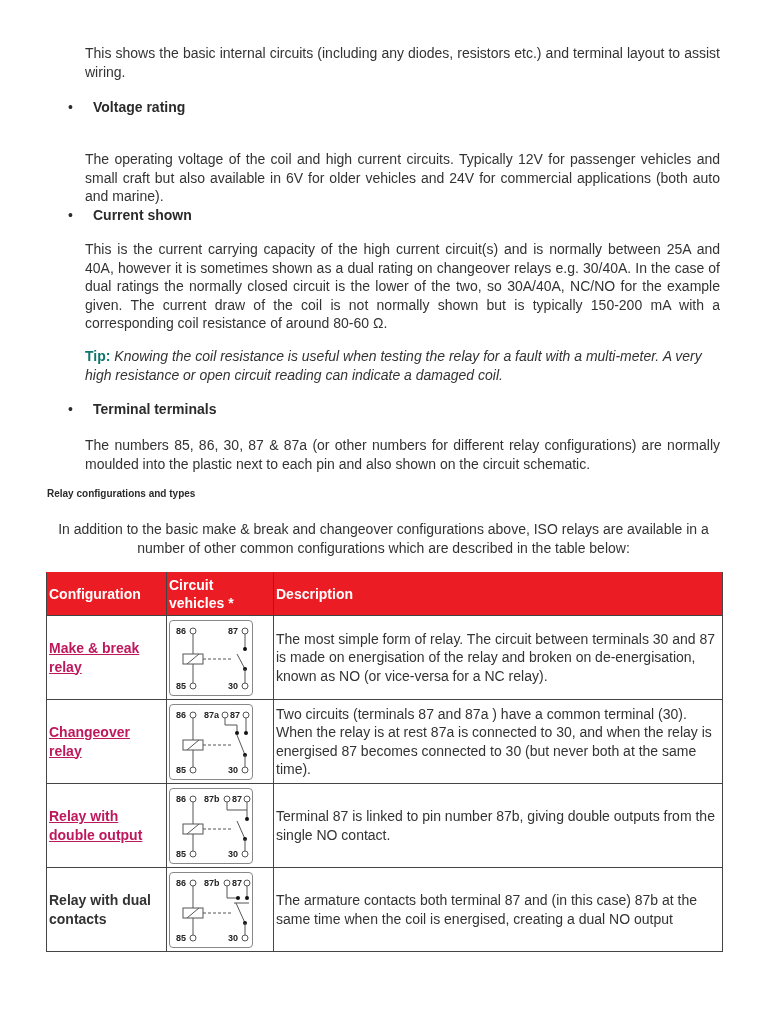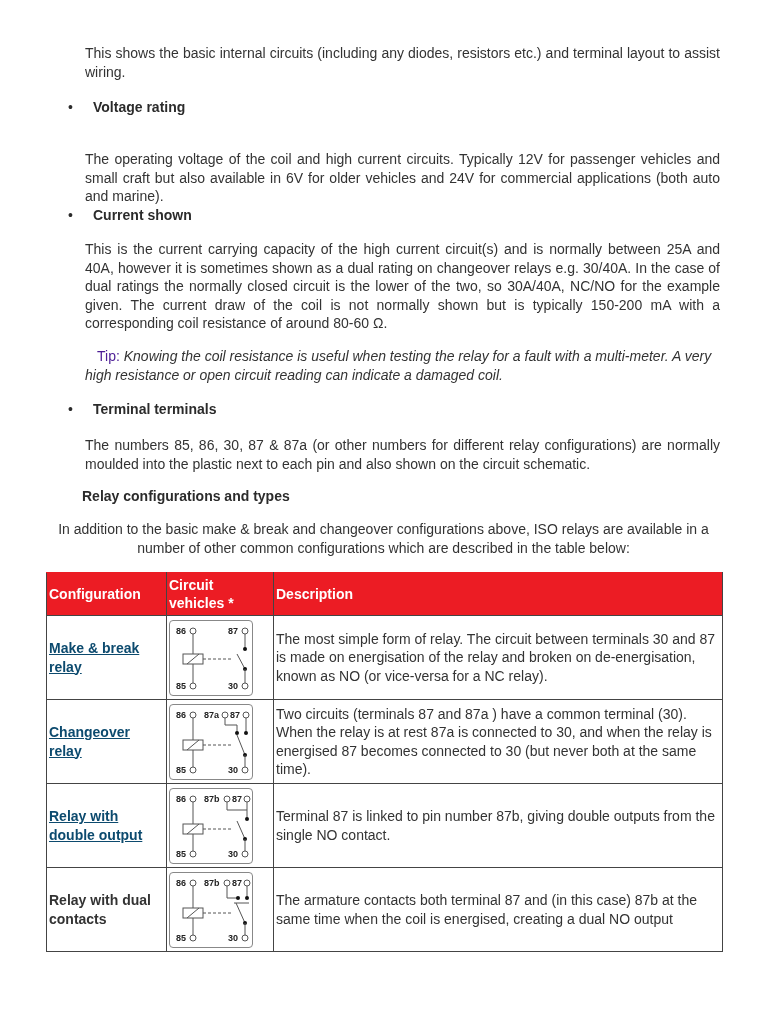--- a/index.html
+++ b/index.html
@@ -8,39 +8,39 @@
     font-family: "Liberation Sans", sans-serif; color: #333333;
   }
   .p {
     position: absolute; font-size: 14px; line-height: 18.5px; margin: 0;
     text-align: justify;
   }
   .indent { left: 85px; width: 635px; }
   .full { left: 47px; width: 673px; }
   .bullet-row { position: absolute; left: 68px; font-size: 14px; line-height: 18px; font-weight: bold; color: #2b2b2b; }
   .bullet-row .dot { display: inline-block; width: 25px; font-weight: normal; }
-  .heading { position: absolute; left: 47px; font-size: 14px; font-weight: bold; color: #2b2b2b; margin-left: 35px; }
-  .tip-label { color: #4c1d95; font-weight: normal; font-style: normal; margin-left: 12px; }
+  .heading { position: absolute; left: 47px; font-size: 10px; font-weight: bold; color: #2b2b2b; }
+  .tip-label { color: #0f766e; font-weight: bold; font-style: normal; }
   .tip-text { font-style: italic; text-align: right; }
 
   table.cfg {
     position: absolute; left: 46px; top: 572px; width: 676px;
     border-collapse: collapse; table-layout: fixed;
   }
   table.cfg th, table.cfg td {
     border: 1.5px solid #444444; vertical-align: middle; padding: 0 2px;
   }
   table.cfg th {
     background: #ec1c24; color: #ffffff; text-align: left;
     font-size: 14px; font-weight: bold; line-height: 18px; height: 42px;
     border-color: #ec1c24 #444444 #444444 #444444;
   }
   table.cfg td { height: 83px; font-size: 14px; line-height: 18.5px; color: #333333; }
   td.config { font-weight: bold; color: #2b2b2b; }
-  td.config a { color: #0c4a6e; text-decoration: underline; }
+  td.config a { color: #be185d; text-decoration: underline; }
   td.schem { padding: 2px 3px; }
   td.desc { padding-left: 2px; }
   .schem-box {
     width: 84px; height: 76px; border: 1px solid #888888; border-radius: 4px;
     background: #ffffff; box-sizing: border-box;
   }
   .schem-box svg { display: block; }
 </style>
 </head>
 <body>

